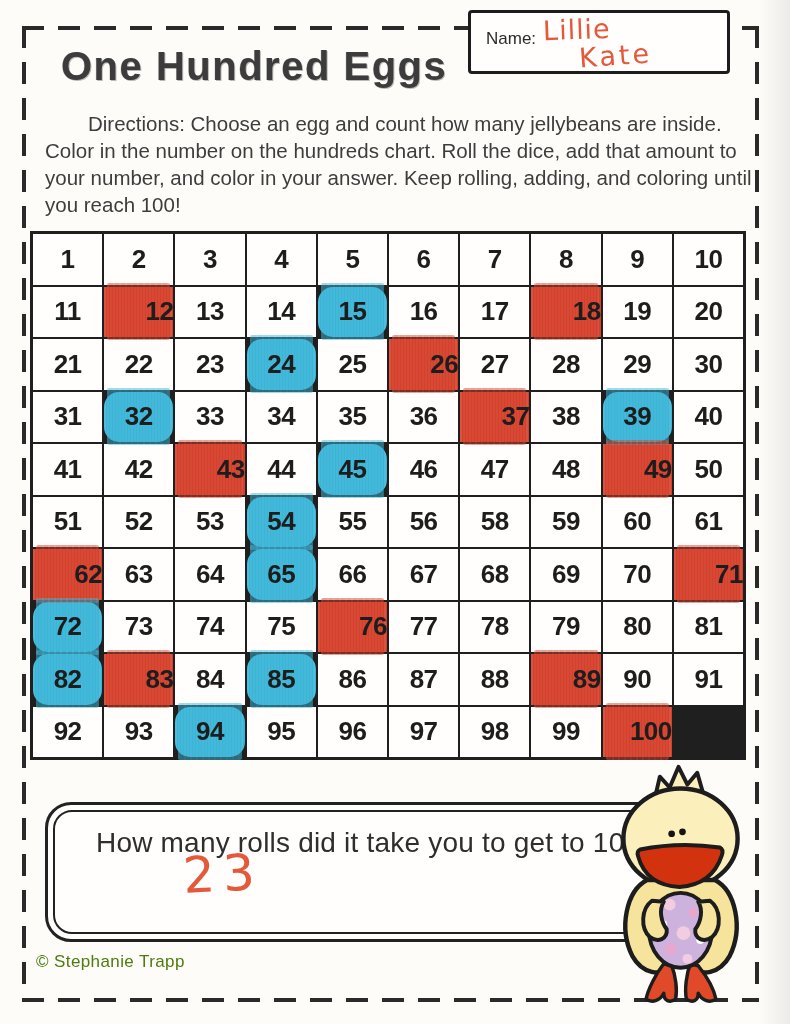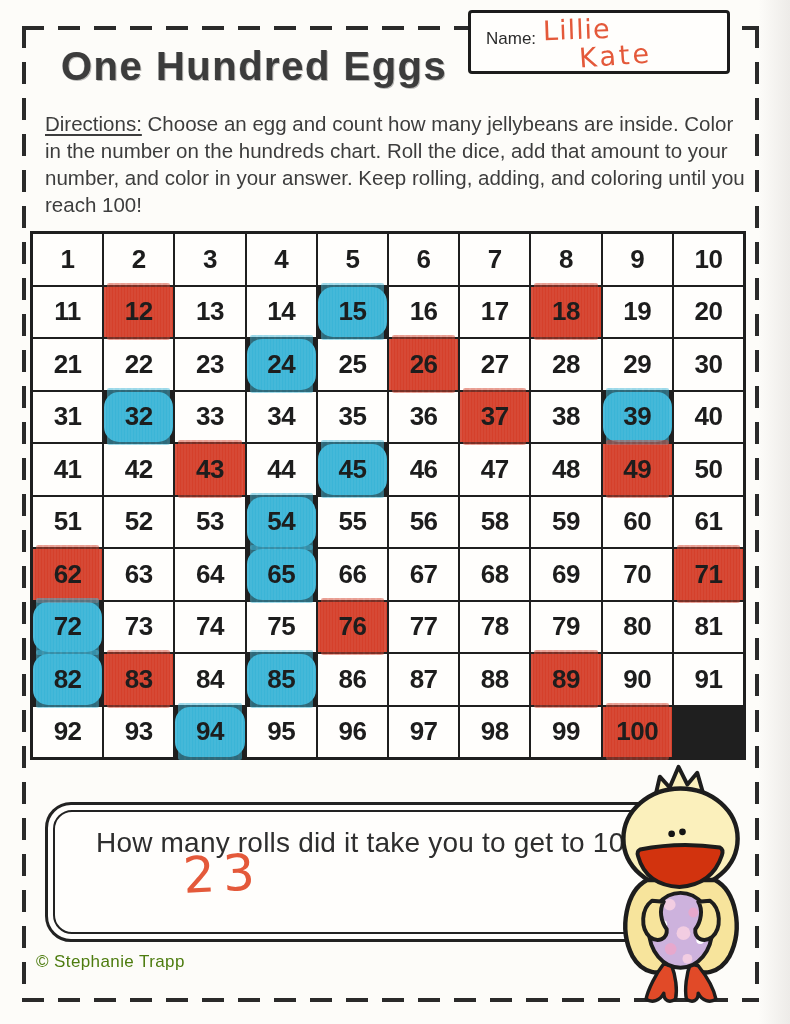--- a/index.html
+++ b/index.html
@@ -28,34 +28,34 @@
   .name-line2{position:absolute;left:108px;top:27px;font-size:27px;transform:rotate(-4deg);letter-spacing:3px;}
 
   
   .title{
     position:absolute;left:61px;top:44px;font-size:40px;font-weight:800;letter-spacing:1.5px;
     color:#3c3c3c;text-shadow:1px 1px 0 rgba(60,60,60,.35), -0.5px -0.5px 0 rgba(60,60,60,.25);
   }
 
   
   .directions{position:absolute;left:45px;top:110px;width:708px;font-size:20.5px;line-height:1.32;color:#3d3d3d;}
-  .directions .dlabel{text-decoration:underline;text-underline-offset:3px;}
+  .directions .dlabel{text-underline-offset:3px;margin-left:43px;}
 
   
   .grid{
     position:absolute;left:30px;top:231px;width:716px;height:529px;box-sizing:border-box;
     display:grid;grid-template-columns:repeat(10,1fr);grid-template-rows:repeat(10,1fr);
     background:#1f1f1f;gap:2px;padding:3px;z-index:2;
   }
   .cell{
     position:relative;background:#fffefc;display:flex;align-items:center;justify-content:center;
     font-size:26px;font-weight:bold;color:#1d1d1d;letter-spacing:-0.5px;
   }
   .cell span{position:relative;z-index:2;}
-  .cell.red{background-color:var(--red);}
+  .cell.red{background-color:var(--red);justify-content:flex-end;}
   .cell.blue{background-color:var(--blue);border-radius:15px;}
   .cell.red,.cell.blue{
     background-image:repeating-linear-gradient(90deg,rgba(255,255,255,.10) 0 2px,rgba(0,0,0,0) 2px 6px);
   }
   .cell.red::after,.cell.blue::after{
     content:"";position:absolute;left:3px;right:3px;top:-4px;bottom:-3px;
     background:inherit;opacity:.5;z-index:1;border-radius:2px;
   }
 
   

